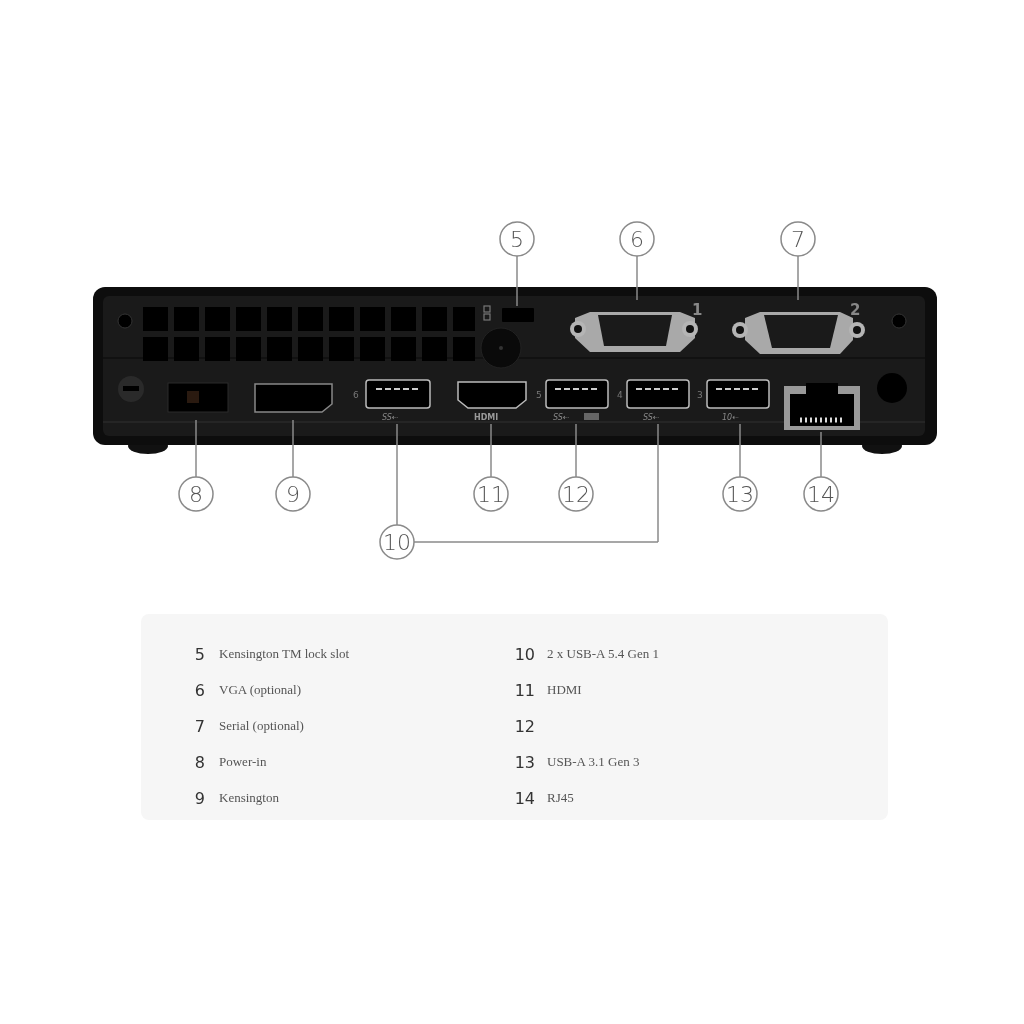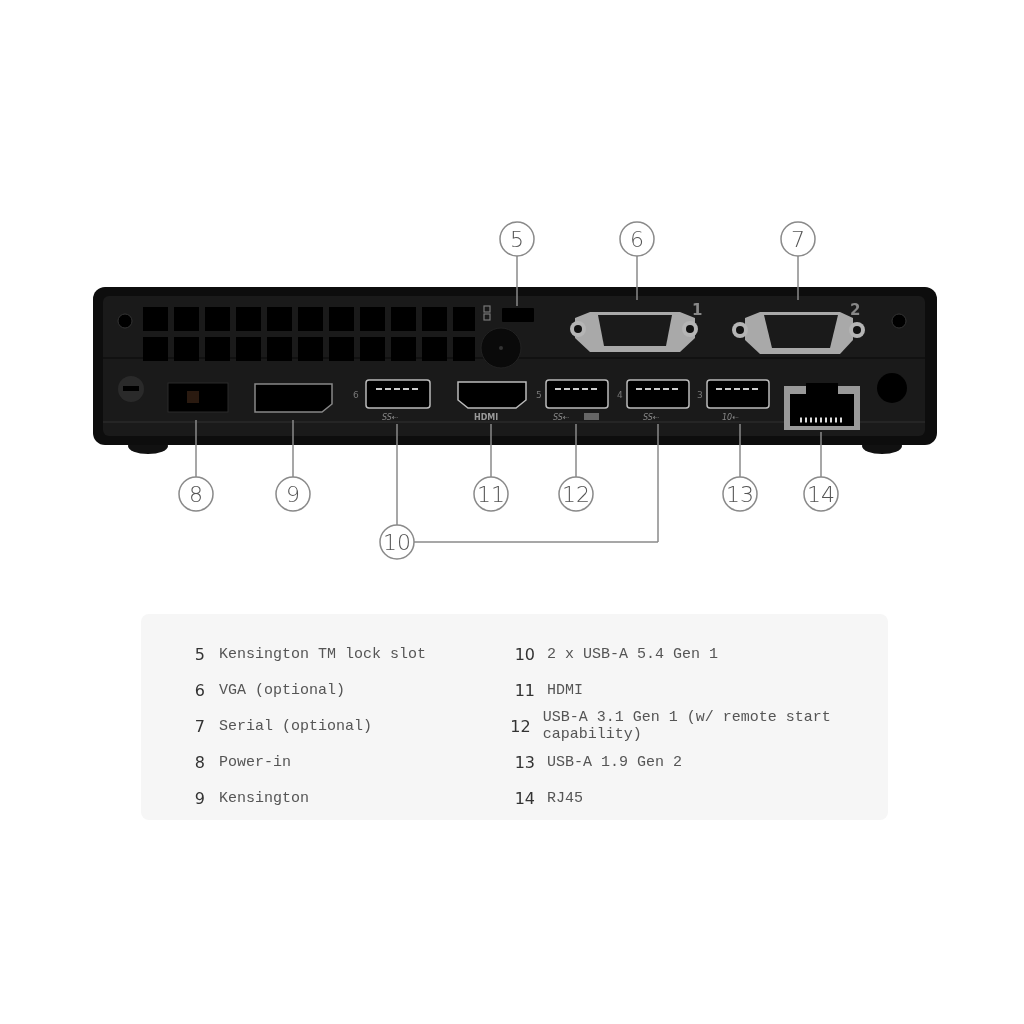--- a/index.html
+++ b/index.html
@@ -8,21 +8,21 @@
   .stage svg{position:absolute;left:0;top:0;}
   .callout-text{font-family:"DejaVu Sans",sans-serif;font-size:22px;fill:#555;font-weight:300;}
   .legend{position:absolute;left:141px;top:614px;width:747px;height:206px;background:#f6f6f6;border-radius:8px;}
   .col{position:absolute;top:22px;}
   .col.left{left:40px;}
   .col.right{left:360px;}
   .row{display:flex;align-items:center;height:36px;}
   .num{font-family:"DejaVu Sans",sans-serif;font-size:16px;color:#333;text-align:right;}
   .col.left .num{width:24px;margin-right:14px;}
   .col.right .num{width:34px;margin-right:12px;}
-  .lbl{font-family:Liberation Mono, monospace;font-size:15px;color:#555;}
+  .lbl{font-family:Liberation Serif, serif;font-size:13px;color:#555;}
 </style>
 </head>
 <body>
 
 <div class="stage">
 <svg width="1024" height="600" viewBox="0 0 1024 600" xmlns="http://www.w3.org/2000/svg">
 
   <ellipse cx="148" cy="446" rx="20" ry="8" fill="#111"></ellipse>
   <ellipse cx="882" cy="446" rx="20" ry="8" fill="#111"></ellipse>
 
@@ -223,24 +223,23 @@
     <div class="row">
         <span class="num">10</span>
         <span class="lbl">2 x USB-A 5.4 Gen 1</span>
       </div>
     <div class="row">
         <span class="num">11</span>
         <span class="lbl">HDMI</span>
       </div>
     <div class="row">
         <span class="num">12</span>
-        <span class="lbl">USB-A 3.1 Gen 1 (w/ remote start capability)</span>
       </div>
     <div class="row">
         <span class="num">13</span>
-        <span class="lbl">USB-A 1.9 Gen 2</span>
+        <span class="lbl">USB-A 3.1 Gen 3</span>
       </div>
     <div class="row">
         <span class="num">14</span>
         <span class="lbl">RJ45</span>
       </div>
   </div>
 </div>
 
 </body></html>

